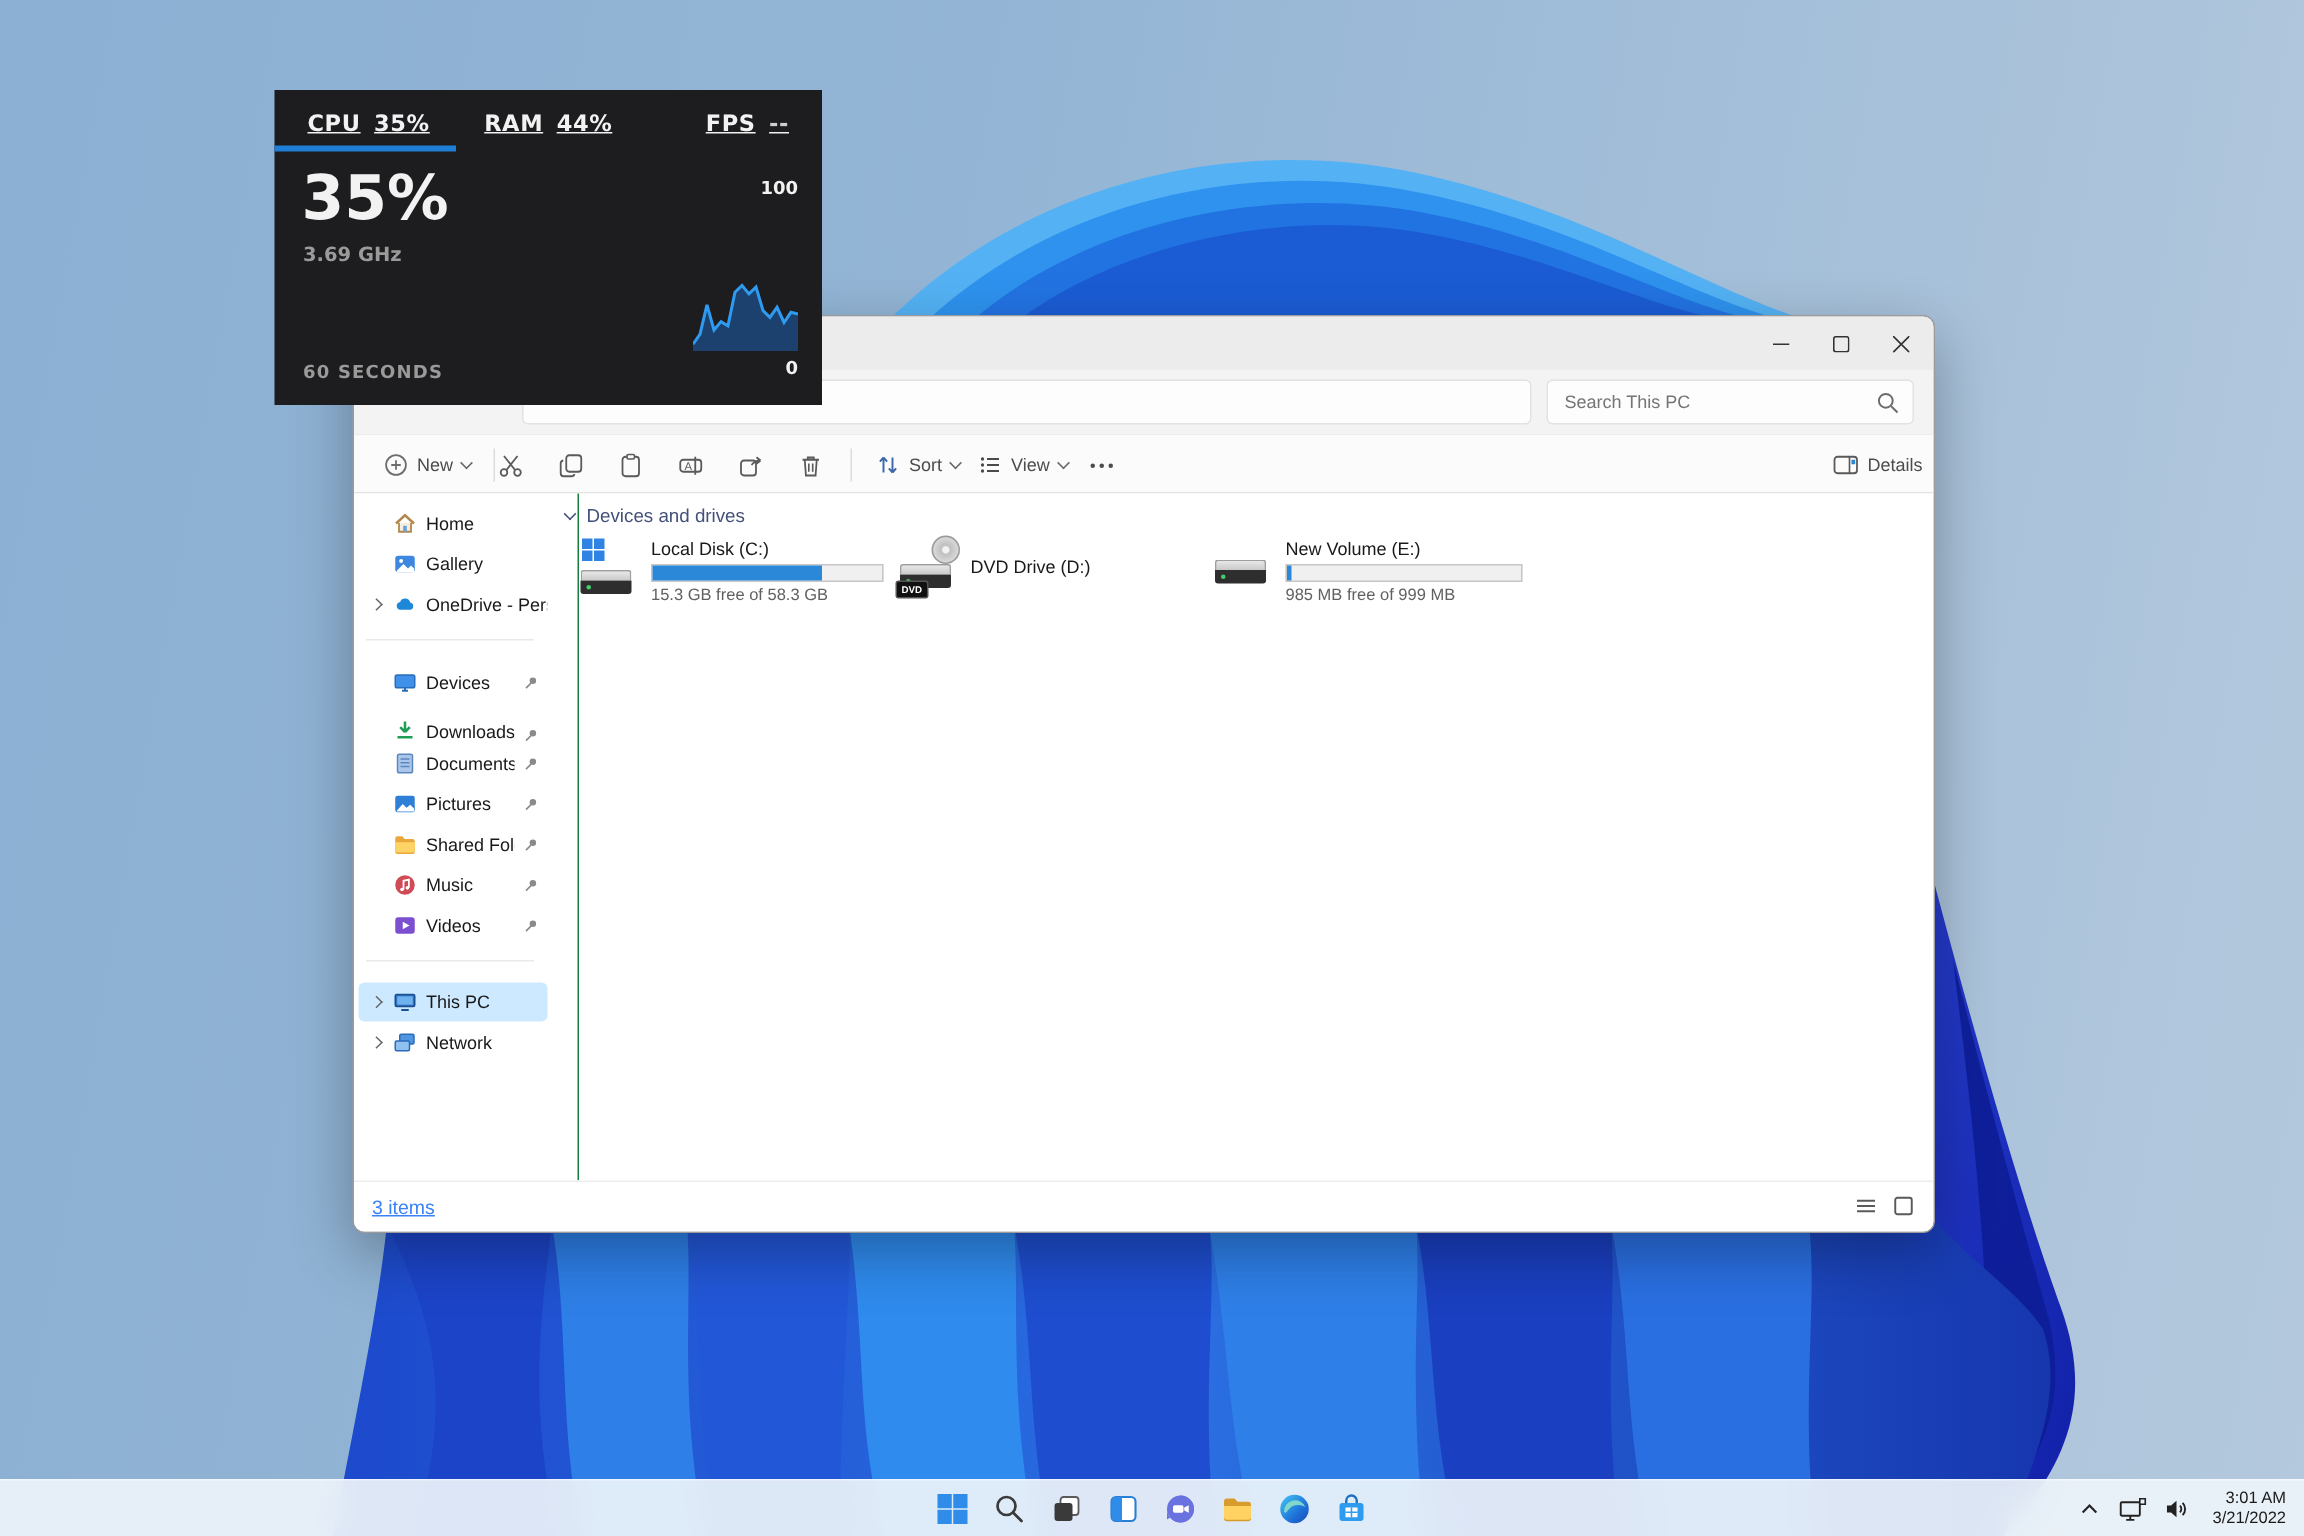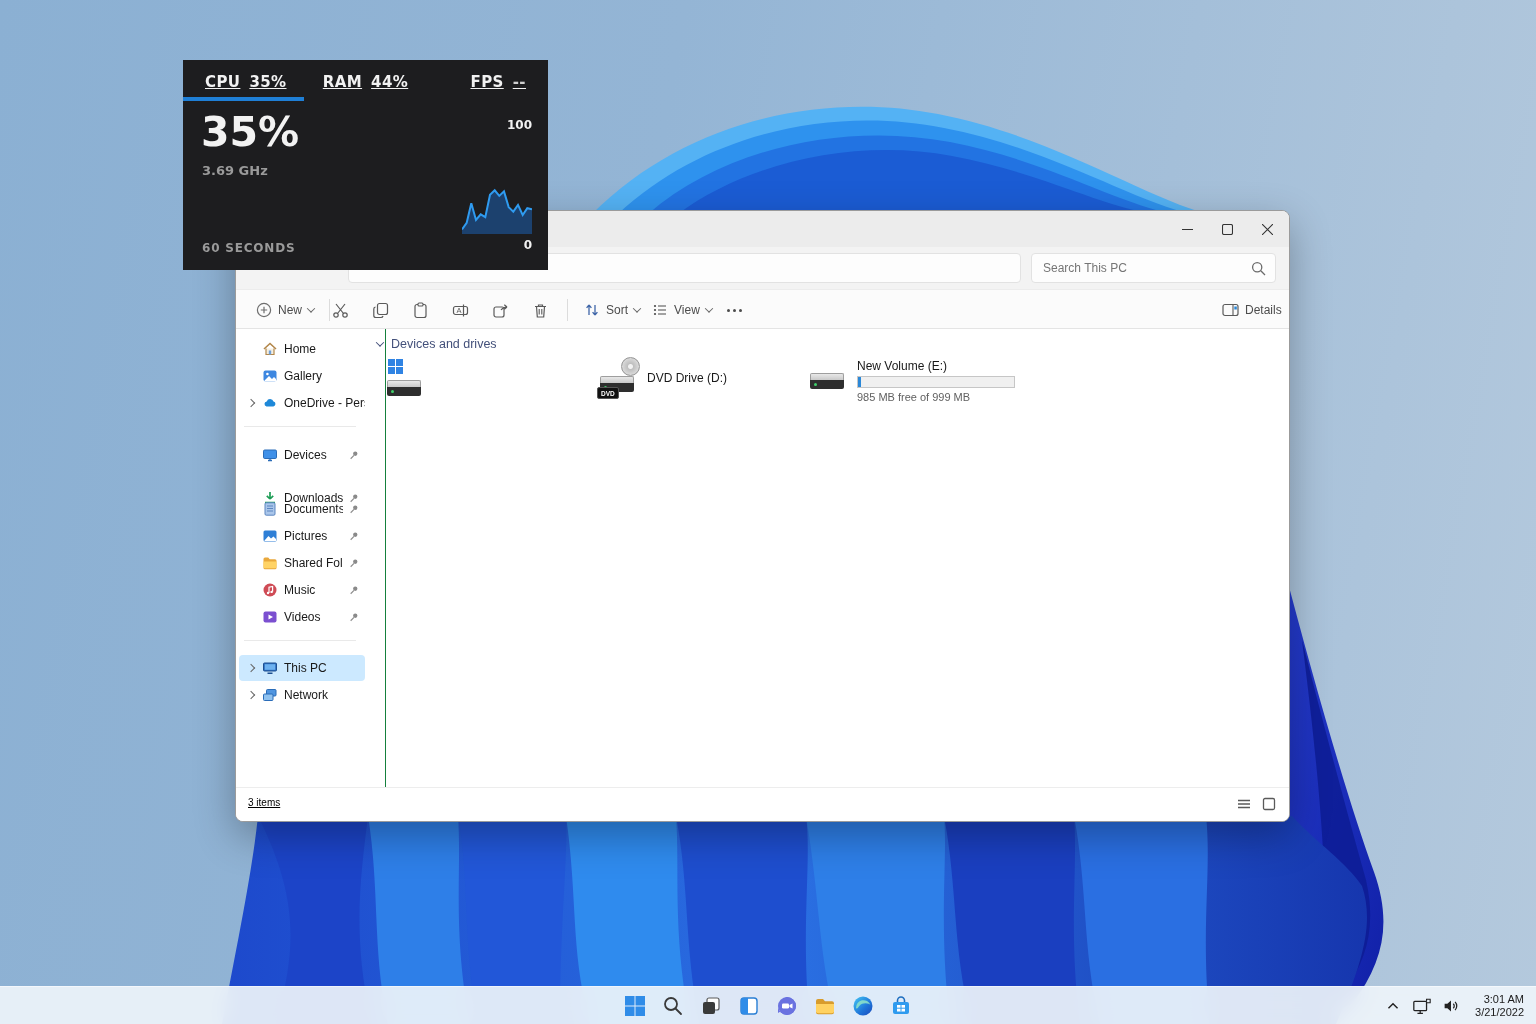--- a/index.html
+++ b/index.html
@@ -76,21 +76,21 @@
   .hdd-body { height:9px; background:#2e2e2e; border-radius:0 0 2px 2px; position:relative; }
   .hdd-body i { position:absolute; left:4px; top:3px; width:3px; height:3px; border-radius:50%; background:#3fd06a; }
   .winlogo { position:absolute; left:2px; top:0; width:15px; height:15px; display:grid;
     grid-template-columns:7px 7px; grid-template-rows:7px 7px; gap:1px; }
   .winlogo i { background:#2f83e3; }
   .disc { position:absolute; right:-1px; top:-2px; width:19px; height:19px; border-radius:50%;
     background:radial-gradient(circle,#f2f2f2 0 2px,#bfbfbf 3px,#d8d8d8 8px,#aaa 9px); border:1px solid #9a9a9a; }
   .dvd-badge { position:absolute; left:-2px; bottom:0; background:#111; color:#fff; font-size:6.5px;
     font-weight:bold; padding:1.5px 3px; border-radius:2px; border:1px solid #555; }
   .statusbar { position:absolute; left:0; bottom:0; right:0; height:34px; background:#fff; border-top:1px solid #ededed; }
-  .status-count { position:absolute; left:12px; top:9px; font-size:10px; color:#000000;text-decoration:underline; }
+  .status-count { position:absolute; left:12px; top:9px; font-size:13px; color:#3b82f6;text-decoration:underline; }
   .status-views { position:absolute; right:12px; top:8px; display:flex; gap:9px; }
 
   
   .taskbar { position:absolute; left:0; bottom:0; width:1536px; height:38px; z-index:40;
     background:rgba(238,244,250,0.92); backdrop-filter:blur(10px); border-top:1px solid rgba(255,255,255,.5); }
   .tb-center { position:absolute; left:50%; transform:translateX(-50%); top:0; height:38px;
     display:flex; align-items:center; gap:12px; }
   .task-ic { width:26px; height:26px; display:flex; align-items:center; justify-content:center; border-radius:4px; }
   .tray { position:absolute; right:6px; top:0; height:38px; display:flex; align-items:center; gap:8px; }
   .clock { text-align:right; font-size:11px; color:#1b1b1b; line-height:13px; padding:0 6px; }
@@ -285,21 +285,21 @@
           <svg class="sicon" viewBox="0 0 16 16">
             <rect x="1.5" y="3" width="13" height="8.5" rx="1.2" fill="#3f90e8" stroke="#2a6cb8" stroke-width="1"></rect>
             <path d="M6,13.5 H10 M8,11.5 V13.5" stroke="#2a6cb8" stroke-width="1.3"></path>
           </svg>
           <span class="lbl">Devices</span>
           <svg class="pinz" width="10" height="10" viewBox="0 0 12 12">
             <circle cx="7.5" cy="4.5" r="2.6" fill="#8a8a8a"></circle>
               <line x1="6" y1="6.5" x2="2" y2="10.5" stroke="#8a8a8a" stroke-width="1.3"></line>
           </svg>
         </div>
-        <div class="side-row" style="top:156px;">
+        <div class="side-row" style="top:140px;align-items:flex-end;">
           <span class="chev-slot"></span>
           <svg class="sicon" viewBox="0 0 16 16">
             <path d="M8,2 V9 M8,9 L4.8,5.8 M8,9 L11.2,5.8" fill="none" stroke="#1d9d55" stroke-width="1.7"></path>
             <path d="M3,12.5 H13" stroke="#1d9d55" stroke-width="1.7"></path>
           </svg>
           <span class="lbl">Downloads</span>
           <svg class="pinz" width="10" height="10" viewBox="0 0 12 12">
             <circle cx="7.5" cy="4.5" r="2.6" fill="#8a8a8a"></circle>
               <line x1="6" y1="6.5" x2="2" y2="10.5" stroke="#8a8a8a" stroke-width="1.3"></line>
           </svg>
@@ -404,20 +404,27 @@
                 <i></i>
                 <i></i>
                 <i></i>
               </div>
             <div class="hdd" style="bottom:3px;">
                 <div class="hdd-top"></div>
                 <div class="hdd-body">
                   <i></i>
                 </div>
               </div>
+          </div>
+          <div class="d-text">
+            <div class="d-name">Local Disk (C:)</div>
+            <div class="d-bar">
+                <div class="d-fill" style="width: 74%;"></div>
+              </div>
+            <div class="d-detail">15.3 GB free of 58.3 GB</div>
           </div>
         </div>
 
         <div class="tile" style="left:232px;">
           <div class="d-icon">
             <div class="disc"></div>
             <div class="hdd" style="bottom:7px;">
                 <div class="hdd-top"></div>
                 <div class="hdd-body">
                   <i></i>

